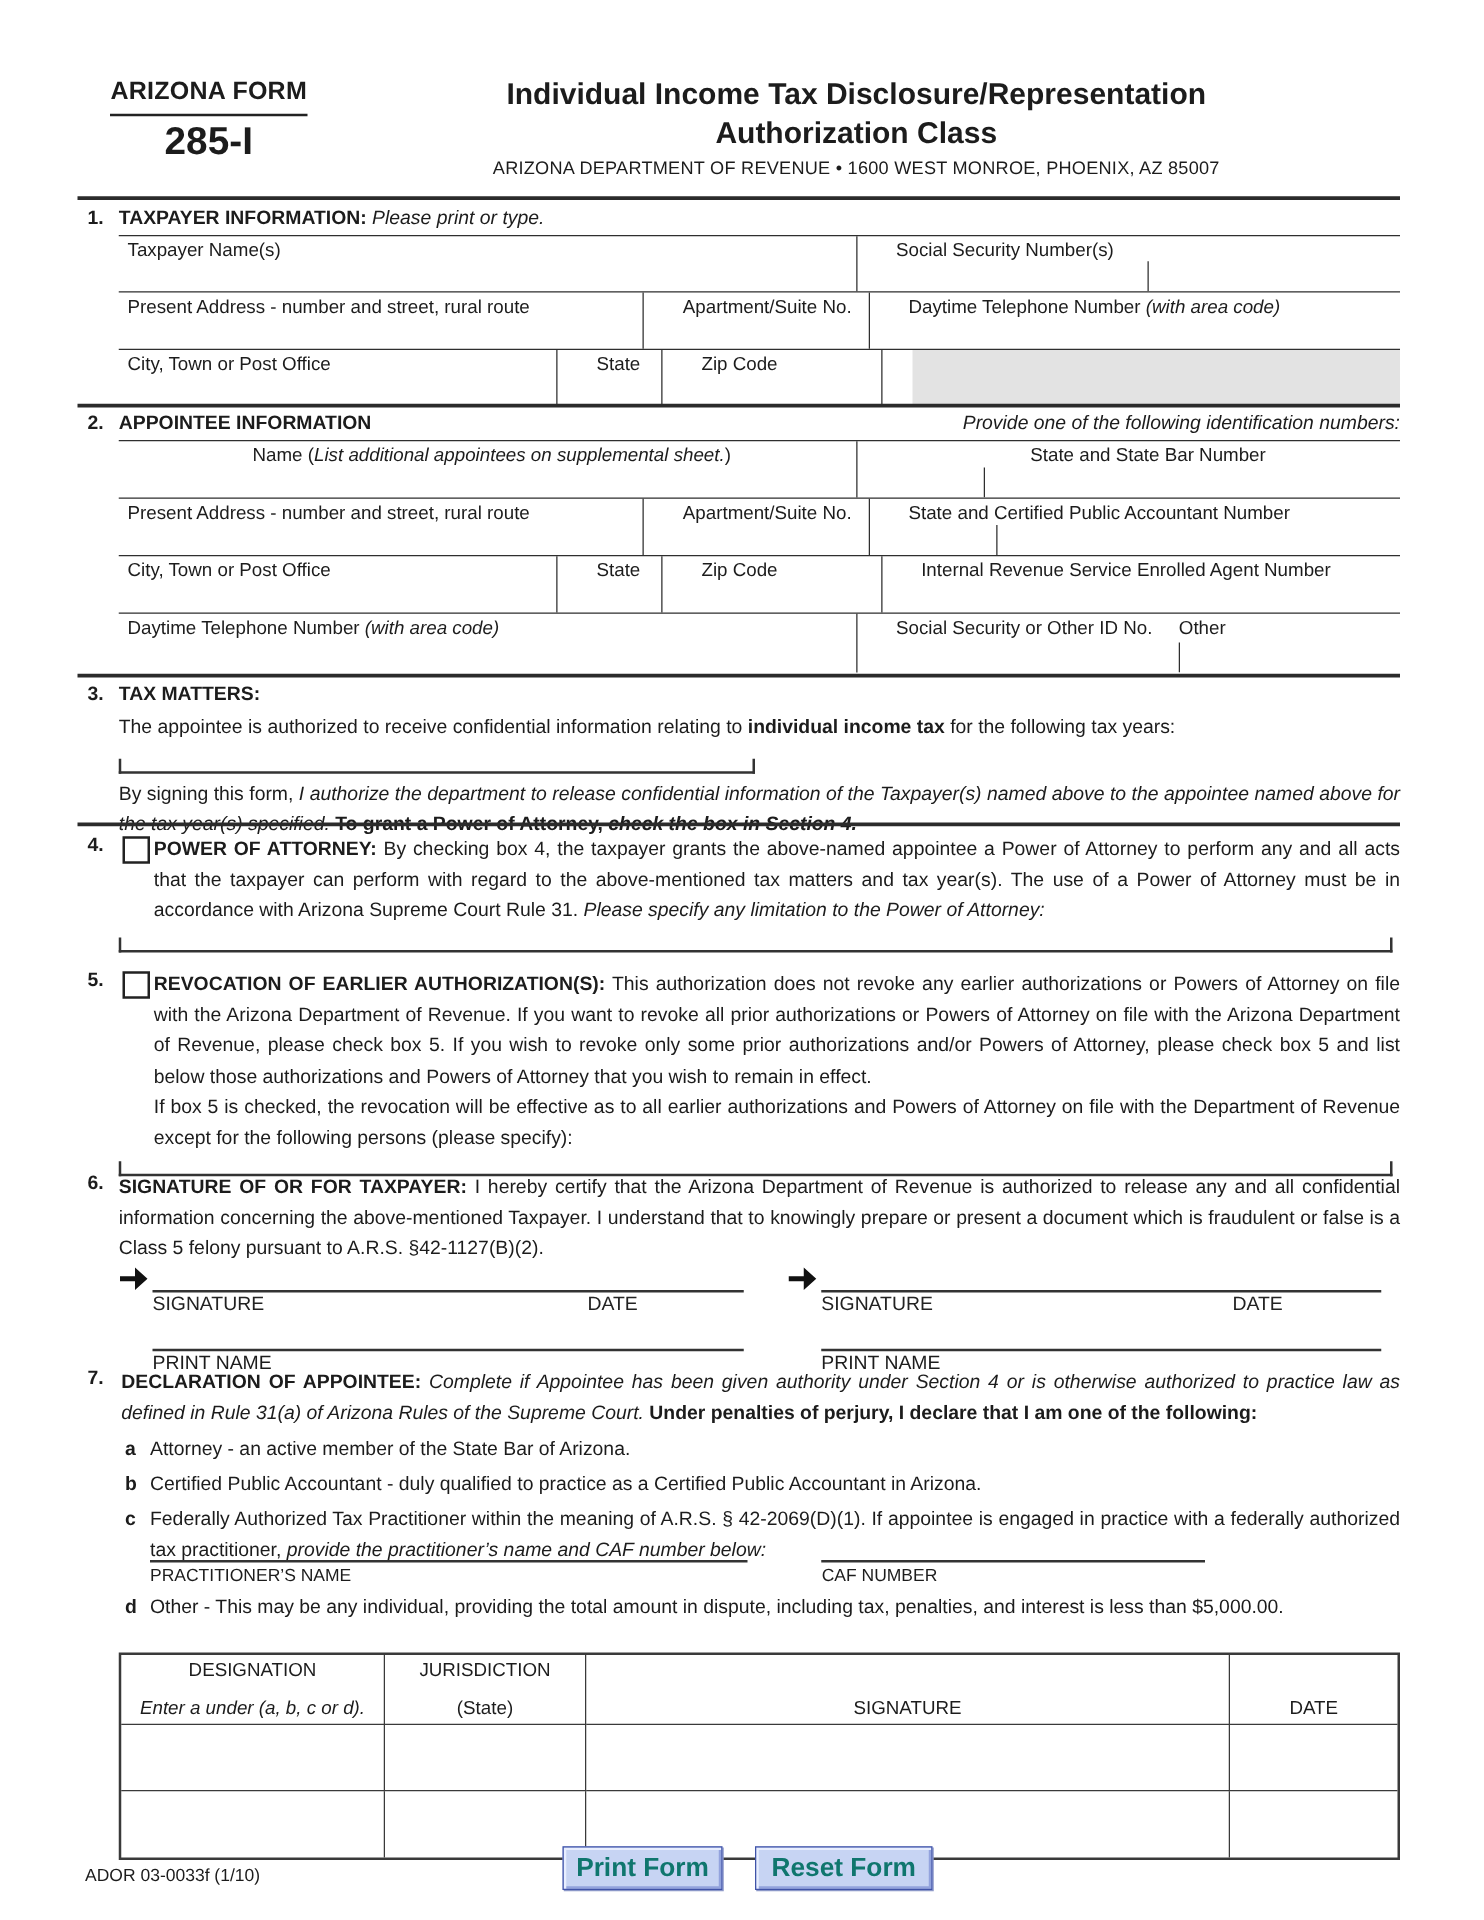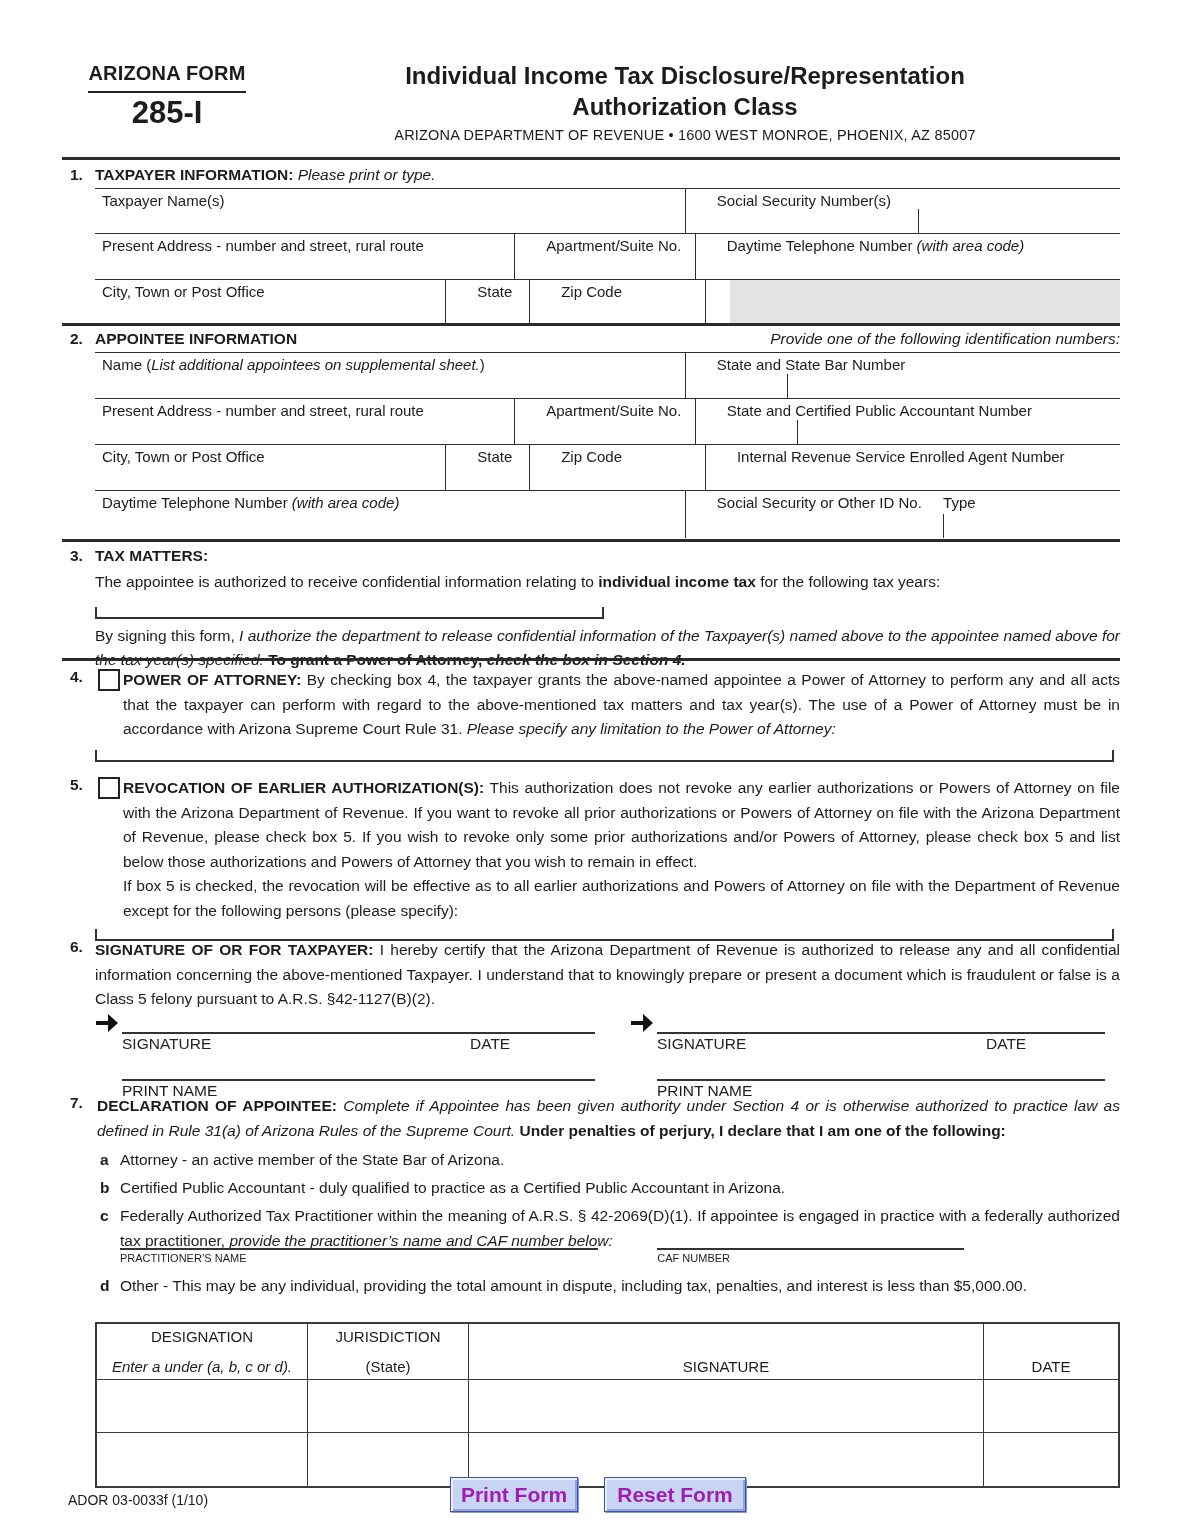--- a/index.html
+++ b/index.html
@@ -41,35 +41,35 @@
   .arrow{flex:0 0 24px;margin-right:3px;}
   .sigline{flex:1;border-bottom:2px solid #333;height:22px;}
   .lblrow{position:relative;margin-left:27px;height:20px;font-size:15.5px;color:#222;margin-top:1px;}
   .datelbl{position:absolute;top:0;}
   .pline{margin-left:27px;border-bottom:2px solid #333;height:12px;margin-top:12px;}
   .plbl{margin-left:27px;font-size:15.5px;margin-top:1px;}
   
   .item{position:absolute;left:62px;width:1058px;padding-left:58px;box-sizing:border-box;line-height:24.5px;}
   .ltr{font-weight:bold;position:absolute;left:38px;}
   .practline{border-bottom:2px solid #333;height:8px;}
-  .practlbl{font-size:11px;margin-top:2px;}
+  .practlbl{font-size:14px;margin-top:2px;}
   
   .dtable{position:absolute;left:95px;top:1322px;width:1025px;height:166px;border:2px solid #3a3a3a;box-sizing:border-box;
           display:grid;grid-template-columns:211px 161px 515px 134px;grid-template-rows:56px 53px 53px;}
   .dcell{border-right:1.5px solid #3a3a3a;border-bottom:1.5px solid #3a3a3a;box-sizing:border-box;
          display:flex;flex-direction:column;justify-content:space-between;align-items:center;
          font-size:15px;padding:4px 2px;text-align:center;}
   .dcell.lastcol{border-right:none;}
   .dcell.lastrow{border-bottom:none;}
   
   .ador{position:absolute;left:68px;top:1492px;font-size:14px;}
   .btn{position:absolute;top:1477px;height:35px;display:flex;align-items:center;justify-content:center;
        background:#c7d4f3;border:1px solid #4053a8;box-sizing:border-box;
        box-shadow:inset 2px 2px 0 #e8eeff, inset -2px -2px 0 #93a3dd, 1px 1px 0 #8b97c8;
-       color:#a21caf;font-weight:bold;font-size:21px;cursor:pointer;}
+       color:#0f766e;font-weight:bold;font-size:21px;cursor:pointer;}
 </style>
 </head>
 <body>
 
 <div class="page">
 
   <div class="hdr-left">
     <div><span class="az-form">ARIZONA FORM</span></div>
     <div class="form-num">285-I</div>
   </div>
@@ -120,21 +120,21 @@
     </div>
   </div>
   <div class="rule" style="top:323px;"></div>
 
   <div class="sec-head" style="top:330px;">
     <span class="sec-num">2.</span>
     <span class="sh-title">APPOINTEE INFORMATION</span>
     <span class="it" style="position:absolute;right:0;top:0;">Provide one of the following identification numbers:</span>
   </div>
   <div class="ftable" style="top:352px;">
-    <div class="frow" style="height:46px;">
+    <div class="frow" style="height:46px;text-align:center;">
       <div class="fcell" style="width:605px;">
         <span>Name (</span><span class="it">List additional appointees on supplemental sheet.</span><span>)</span>
       </div>
       <div class="fcell last" style="width:420px;">
         <span>State and State Bar Number</span>
         <span class="tick" style="left:77px;"></span>
       </div>
     </div>
     <div class="frow" style="height:46px;">
       <div class="fcell" style="width:441px;">
@@ -161,21 +161,21 @@
       <div class="fcell last" style="width:420px;">
         <span>Internal Revenue Service Enrolled Agent Number</span>
       </div>
     </div>
     <div class="frow" style="height:48px;">
       <div class="fcell" style="width:605px;">
         <span>Daytime Telephone Number </span><span class="it">(with area code)</span>
       </div>
       <div class="fcell last" style="width:420px;">
         <span>Social Security or Other ID No.</span>
-        <span style="margin-left:17px;">Type</span>
+        <span style="margin-left:17px;">Other</span>
         <span class="tick" style="left:233px;"></span>
       </div>
     </div>
   </div>
   <div class="rule" style="top:539px;"></div>
 
   <div class="blk" style="top:547px;">
     <span class="sec-num">3.</span>
     <div class="ind33"><span class="b">TAX MATTERS:</span></div>
     <p class="just ind33" style="margin-top:5px;"><span>The appointee is authorized to receive confidential information relating to </span><span class="b">individual income tax</span><span> for the following tax years:</span></p>

